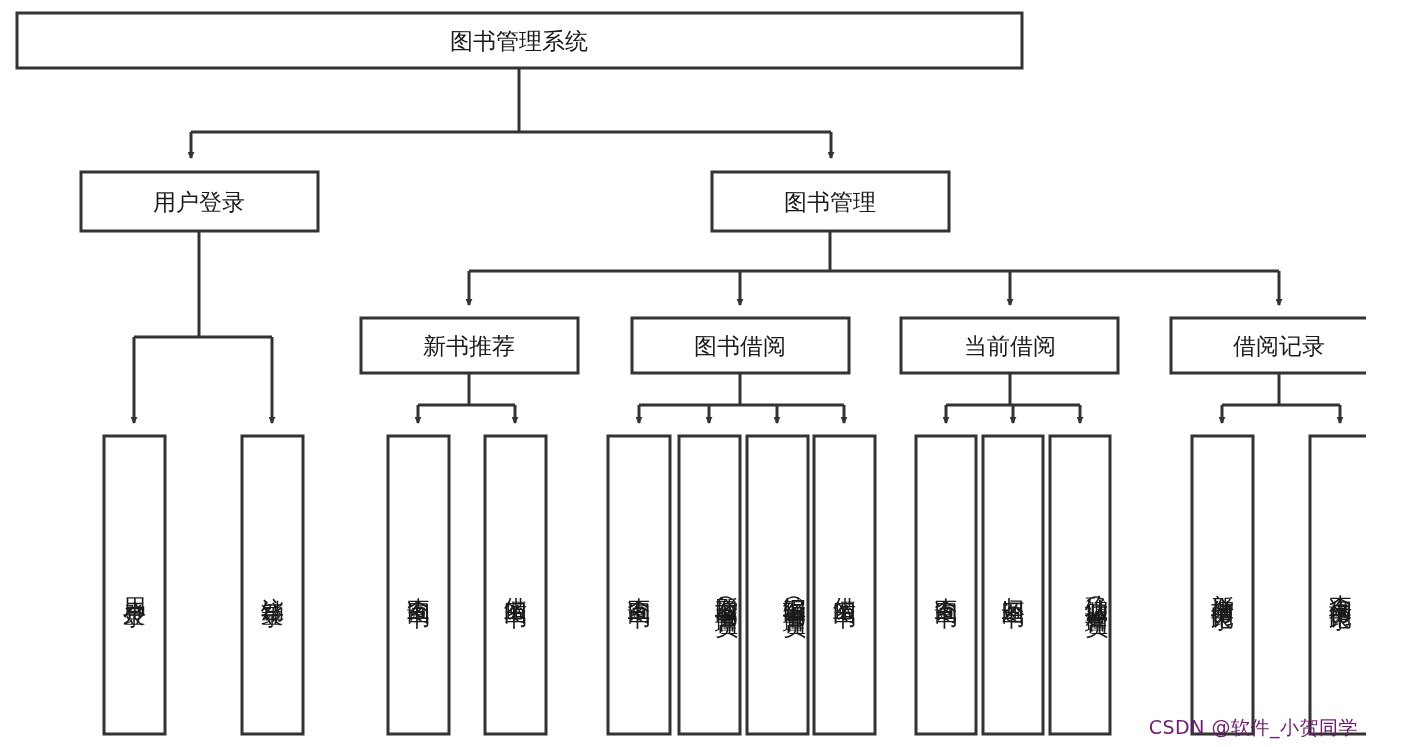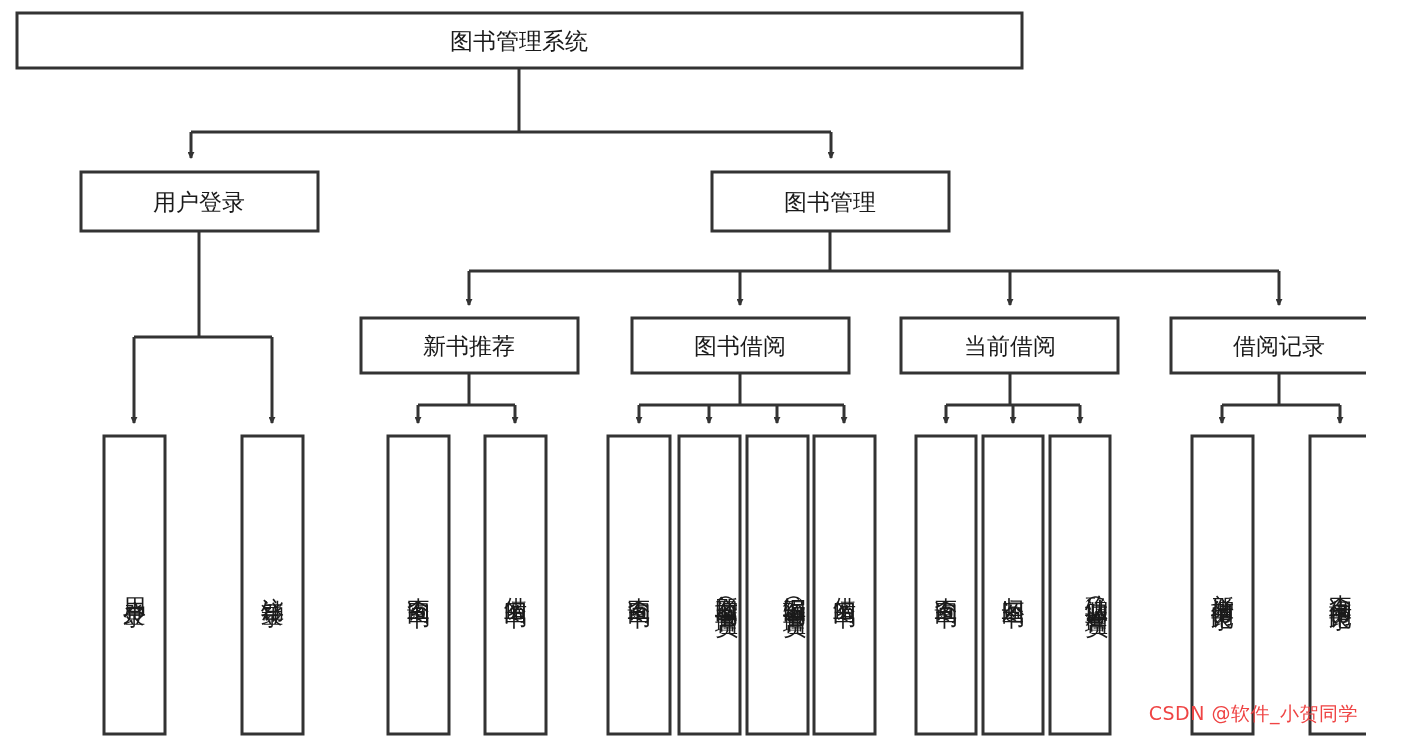--- a/index.html
+++ b/index.html
@@ -49,24 +49,24 @@
   .node-label {
     font-family: "DejaVu Sans", "Liberation Sans", sans-serif;
     font-size: 23px;
     fill: #1a1a1a;
     text-anchor: middle;
     dominant-baseline: middle;
   }
   .watermark {
     position: absolute;
     right: 8px;
-    bottom: 20px;
+    bottom: 6px;
     font-family: "DejaVu Sans", "Liberation Sans", sans-serif;
     font-size: 19px;
-    color: #ef4444;
+    color: #701a75;
     letter-spacing: 0.5px;
     white-space: nowrap;
     user-select: none;
   }
   
   .leaf-label {
     position: absolute;
     writing-mode: vertical-rl;
     text-orientation: upright;
     font-family: "DejaVu Sans", "Liberation Sans", sans-serif;

